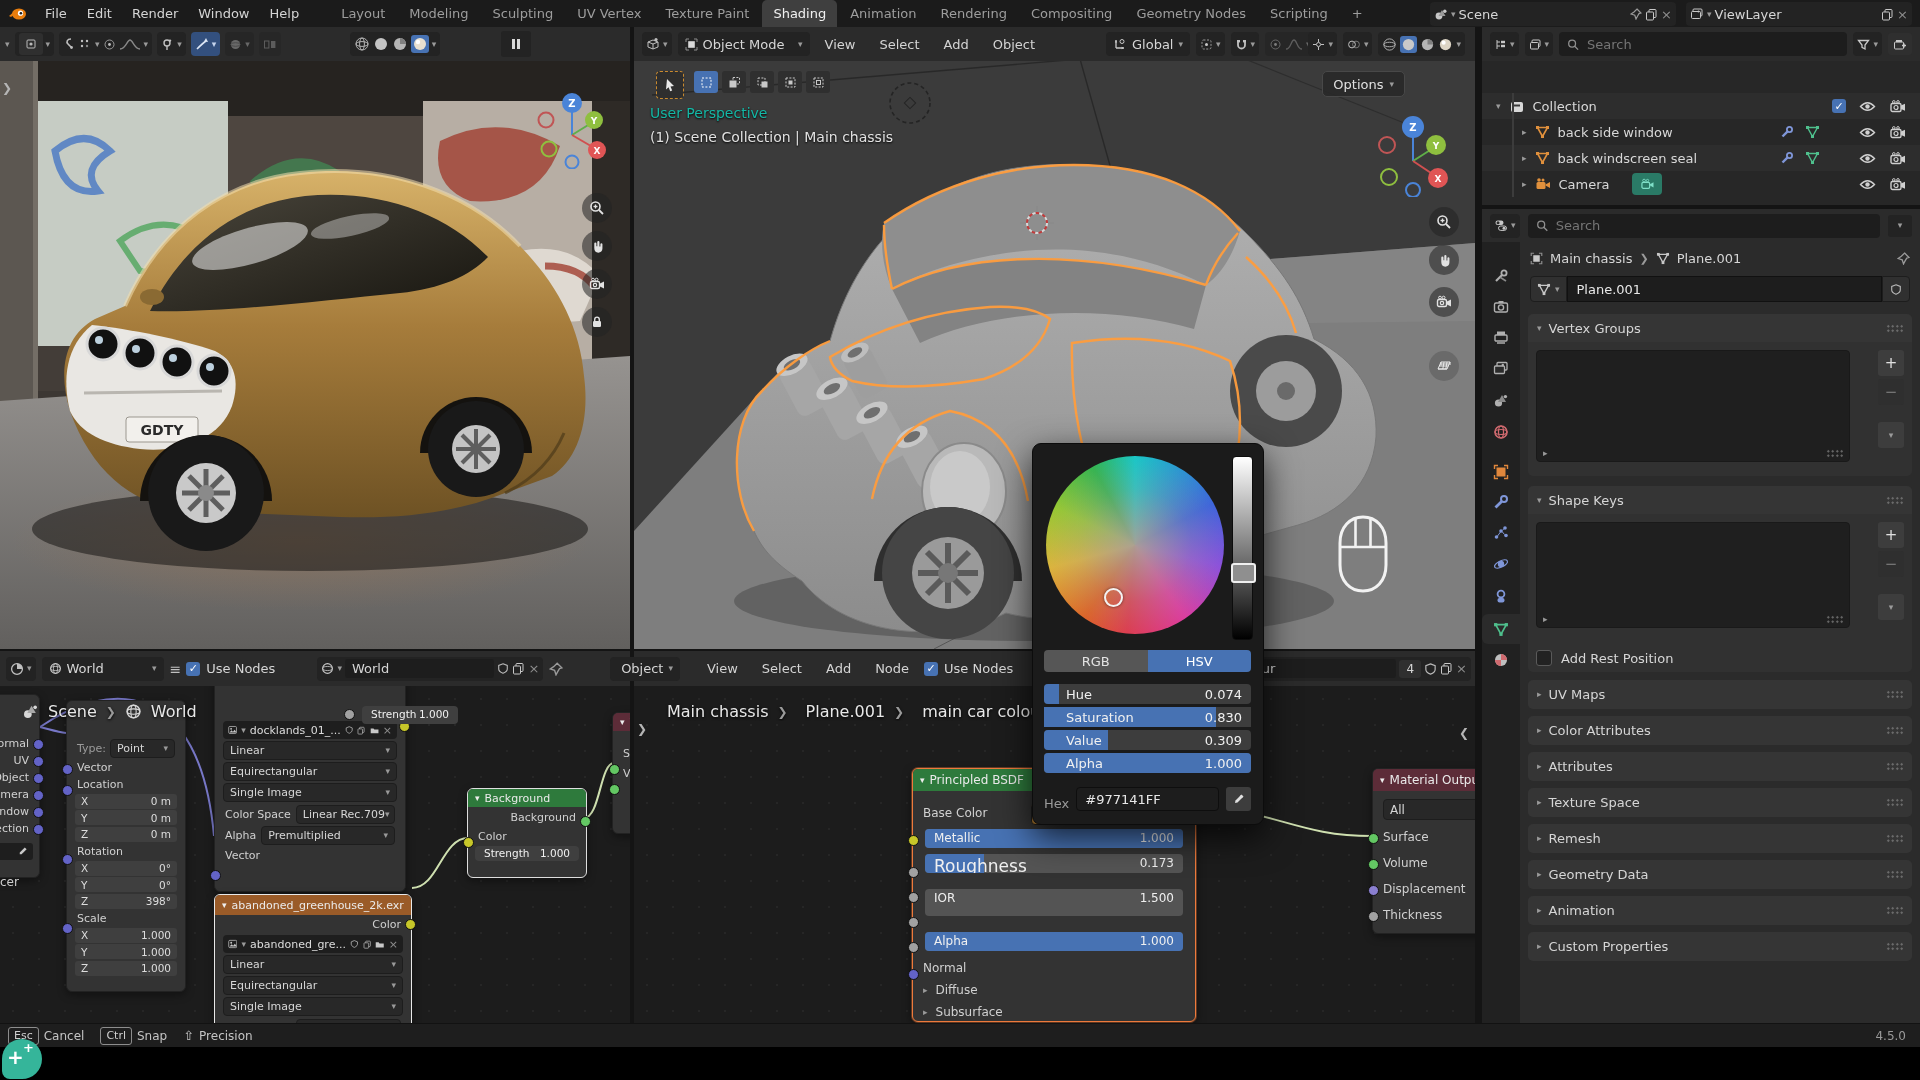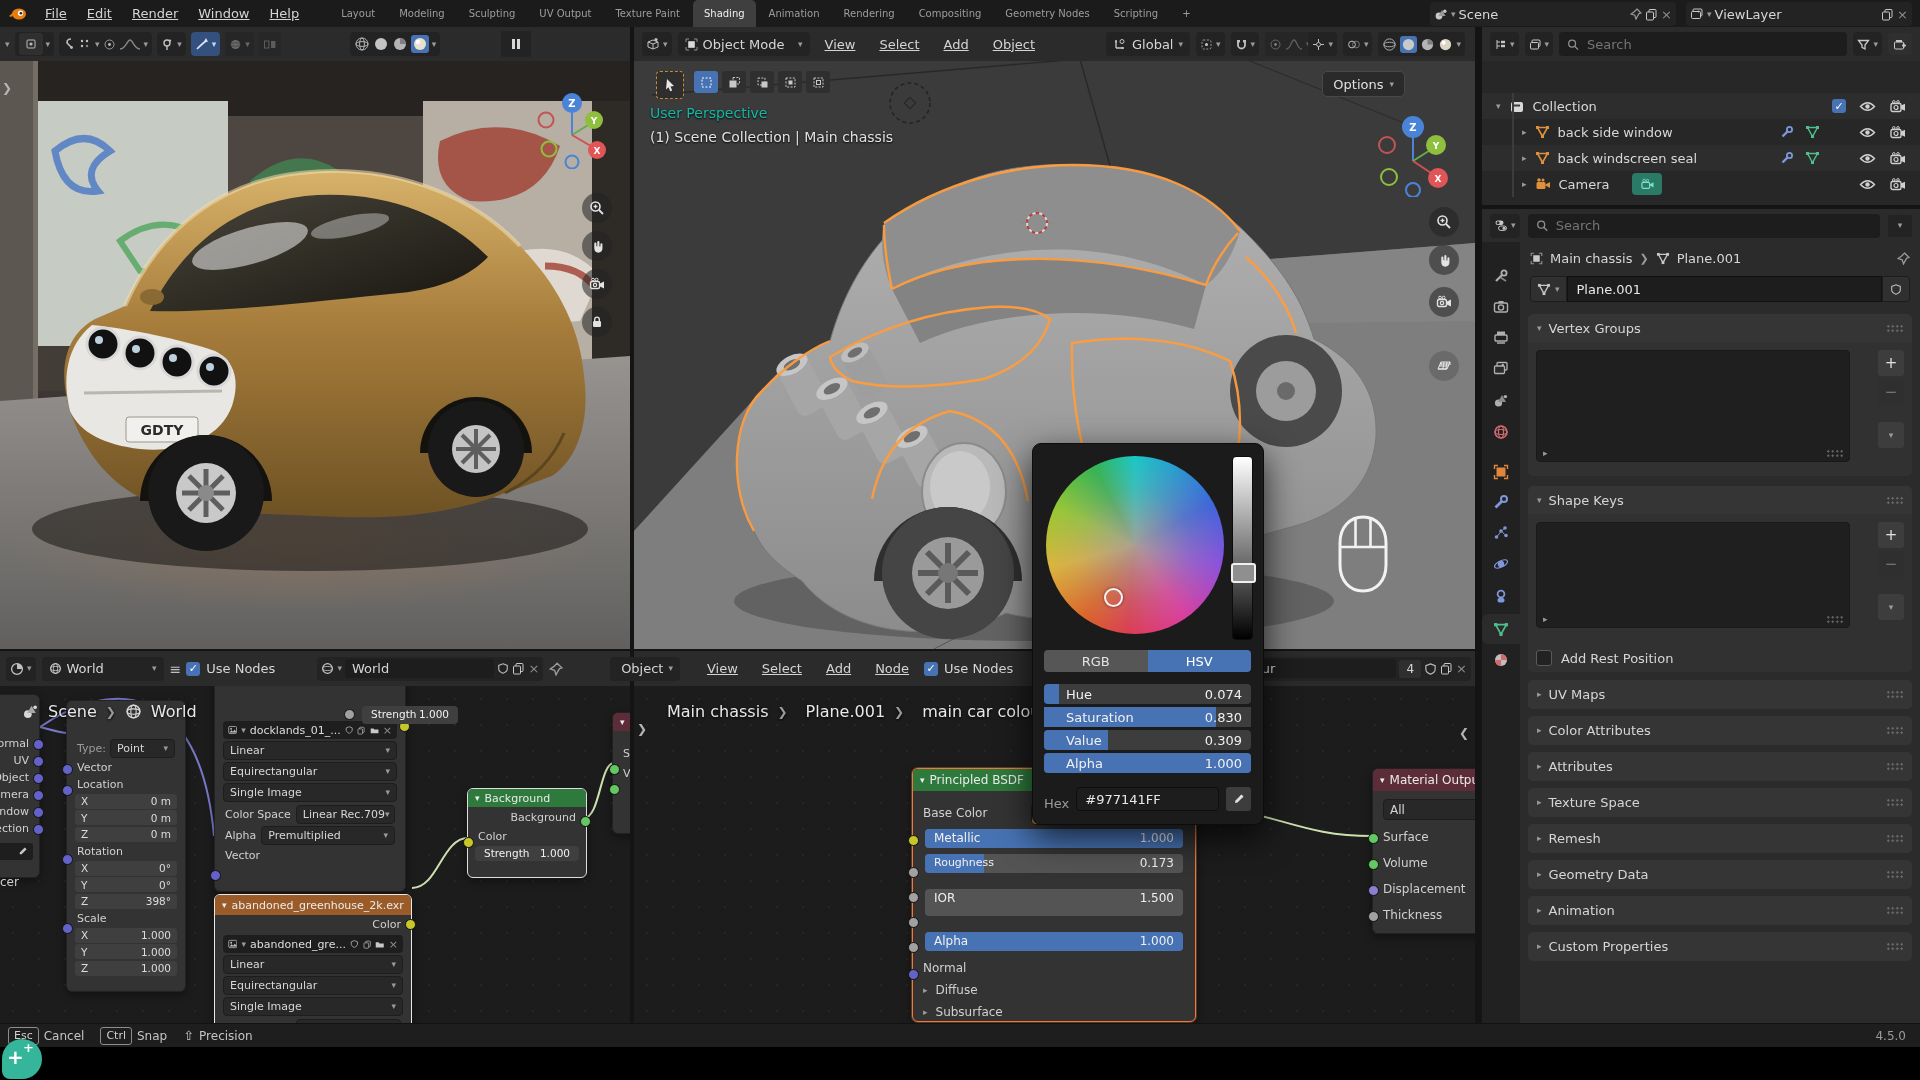--- a/index.html
+++ b/index.html
@@ -4,22 +4,22 @@
 <style>
   html,body{margin:0;padding:0;background:#000;}
   .screen{position:relative;width:1920px;height:1080px;background:#141414;overflow:hidden;
     font-family:"DejaVu Sans","Liberation Sans",sans-serif;color:#d6d6d6;-webkit-font-smoothing:antialiased;}
   .a{position:absolute;}
   .f{display:flex;align-items:center;}.t12{font-size:12px}.t13{font-size:13px}.t14{font-size:14px}.t16{font-size:16px}
   .dim{color:#9a9a9a}
   .hdr{background:#2b2b2b;}
   .btn{background:#232323;border-radius:4px;display:flex;align-items:center;gap:5px;padding:0 7px;height:24px;}
   .chev{color:#9a9a9a;font-size:9px;line-height:1;}
-  .menuitem{padding:0 9px;color:#d4d4d4;font-size:13px;height:26px;display:flex;align-items:center;border-radius:4px;text-decoration:underline;}
-  .wstab{padding:0 11px;height:27px;display:flex;align-items:center;font-size:10px;color:#9d9d9d;}
+  .menuitem{padding:0 9px;color:#d4d4d4;font-size:13px;height:26px;display:flex;align-items:center;border-radius:4px;}
+  .wstab{padding:0 11px;height:27px;display:flex;align-items:center;font-size:13px;color:#9d9d9d;}
   .wstab.on{background:#3f3f3f;color:#f0f0f0;border-radius:5px 5px 0 0;}
   .icobox{width:24px;height:22px;background:#2f2f2f;border-radius:3px;display:flex;align-items:center;justify-content:center;}
   .seg{display:flex;align-items:center;background:#232323;border-radius:4px;height:24px;padding:0 4px;gap:3px;}
   
   .canvas{background:#1c1c1c;background-image:radial-gradient(circle,#262626 1.1px,transparent 1.3px);background-size:26px 26px;overflow:hidden;position:absolute;}
   .node{position:absolute;background:#333333;border-radius:6px;border:1px solid #222;box-shadow:0 3px 8px rgba(0,0,0,.4);}
   .nhead{height:20px;border-radius:5px 5px 0 0;display:flex;align-items:center;gap:5px;padding:0 7px;font-size:11px;color:#eaeaea;white-space:nowrap;overflow:hidden;}
   .nrow{position:relative;display:flex;align-items:center;font-size:11px;color:#d0d0d0;padding:0 10px;height:18px;white-space:nowrap;}
   .combo{background:#282828;border:1px solid #1d1d1d;border-radius:4px;height:17px;display:flex;align-items:center;justify-content:space-between;padding:0 6px;font-size:11px;color:#d6d6d6;margin:2px 8px;white-space:nowrap;overflow:hidden;}
   .nslider{position:relative;background:#545454;border-radius:4px;height:18px;margin:2px 10px;overflow:hidden;font-size:11px;white-space:nowrap;}
@@ -57,21 +57,21 @@
       <span class="menuitem">File</span>
       <span class="menuitem">Edit</span>
       <span class="menuitem">Render</span>
       <span class="menuitem">Window</span>
       <span class="menuitem">Help</span>
     </div>
     <div class="f" style="margin-left:22px;gap:2px;">
       <span class="wstab">Layout</span>
       <span class="wstab">Modeling</span>
       <span class="wstab">Sculpting</span>
-      <span class="wstab">UV Output</span>
+      <span class="wstab">UV Vertex</span>
       <span class="wstab">Texture Paint</span>
       <span class="wstab on">Shading</span>
       <span class="wstab">Animation</span>
       <span class="wstab">Rendering</span>
       <span class="wstab">Compositing</span>
       <span class="wstab">Geometry Nodes</span>
       <span class="wstab">Scripting</span>
       <span class="wstab">+</span>
     </div>
 
@@ -1404,21 +1404,21 @@
         <div style="position: absolute; left: 118px; right: 12px; top: 2px; height: 20px; border-radius: 4px; border: 1px solid rgb(29, 29, 29); background-color: rgb(168, 118, 47);"></div>
       </div>
       <span class="sock" style="left:-5px;top:66px;background:#c7c729;"></span>
       <div class="nslider" style="height:19px;margin:4px 12px;">
         <div class="fillbar" style="width: 100%;"></div>
         <span class="sl" style="font-size:12px;">Metallic</span>
         <span class="sv" style="font-size:12px;">1.000</span>
       </div>
       <div class="nslider" style="height:19px;margin:6px 12px;">
         <div class="fillbar" style="width: 23%;"></div>
-        <span class="sl" style="font-size:11px;">Roughness</span>
+        <span class="sl" style="font-size:17px;">Roughness</span>
         <span class="sv" style="font-size:12px;">0.173</span>
       </div>
       <div class="nslider" style="height:27px;margin:16px 12px;">
         <div class="fillbar" style="width: 0%;"></div>
         <span class="sl" style="font-size:12px;">IOR</span>
         <span class="sv" style="font-size:12px;">1.500</span>
       </div>
       <div class="nslider" style="height:19px;margin:6px 12px;">
         <div class="fillbar" style="width: 100%;"></div>
         <span class="sl" style="font-size:12px;">Alpha</span>

